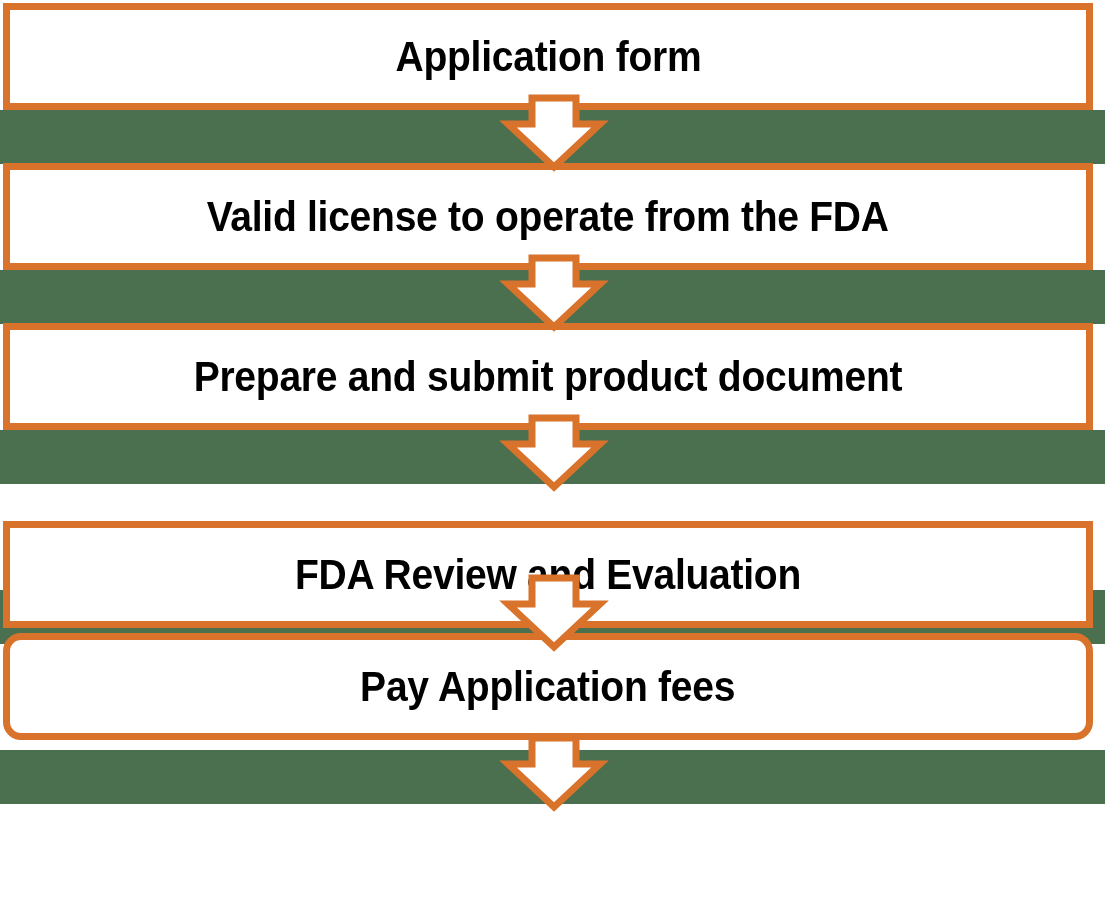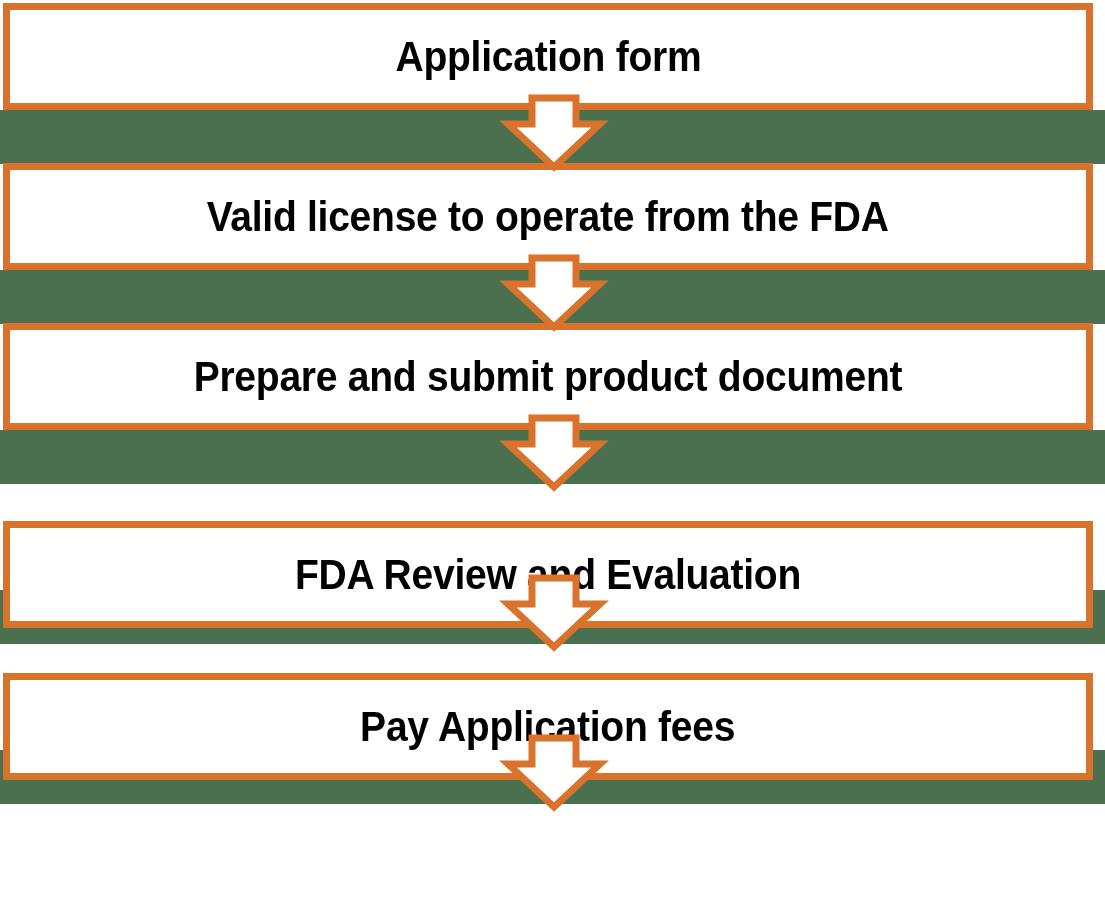--- a/index.html
+++ b/index.html
@@ -90,21 +90,21 @@
   </div>
 
   <div class="step" style="top:323px;justify-content:center;">
     <span class="step-label" style="color: rgb(0, 0, 0);">Prepare and submit product document</span>
   </div>
 
   <div class="step" style="top:483px;margin-top:38px;">
     <span class="step-label" style="color: rgb(0, 0, 0);">FDA Review and Evaluation</span>
   </div>
 
-  <div class="step" style="top:673px;">
+  <div class="step" style="top:633px;border-radius:18px;">
     <span class="step-label" style="color: rgb(0, 0, 0);">Pay Application fees</span>
   </div>
 
 
   <div class="connector" style="top:98px;">
     <svg viewBox="0 0 96 70" aria-hidden="true">
       <path d="M 26 0 L 26 26 L 2 26 L 48 69 L 94 26 L 70 26 L 70 0 Z" fill="#ffffff" stroke="#d9722a" stroke-width="7" stroke-linejoin="miter"></path>
     </svg>
   </div>
 

